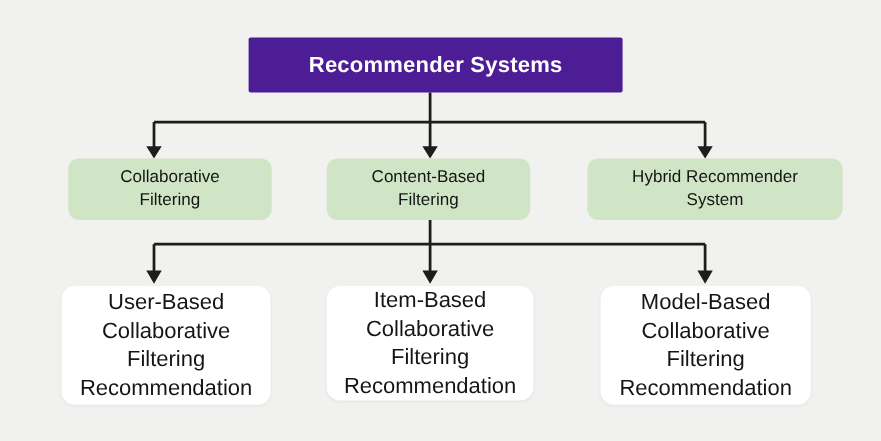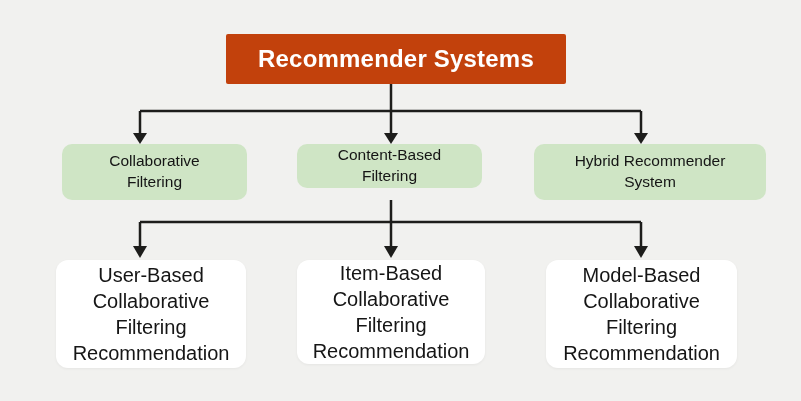--- a/index.html
+++ b/index.html
@@ -26,37 +26,37 @@
     align-items: center;
     justify-content: center;
     text-align: center;
     box-sizing: border-box;
   }
 
   .node-label { white-space: pre-line; }
 
   .root-node {
     left: 226px; top: 34px; width: 340px; height: 50px;
-    background: #c2410c;
+    background: #4c1d95;
     color: #ffffff;
-    font-size: 24px;
+    font-size: 20px;
     font-weight: 700;
     letter-spacing: 0.2px;
     border-radius: 2px;
   }
 
   .l1-node {
     background: #cfe5c5;
     border-radius: 10px;
     color: #151515;
     font-size: 15.5px;
     line-height: 1.35;
   }
   .l1-a { left: 62px;  top: 144px; width: 185px; height: 56px; }
-  .l1-b { left: 297px; top: 144px; width: 185px; height: 44px; }
+  .l1-b { left: 297px; top: 144px; width: 185px; height: 56px; }
   .l1-c { left: 534px; top: 144px; width: 232px; height: 56px; }
 
   .l2-node {
     background: #ffffff;
     border-radius: 12px;
     color: #151515;
     font-size: 20px;
     line-height: 1.3;
     box-shadow: 0 1px 3px rgba(0,0,0,0.05);
   }

